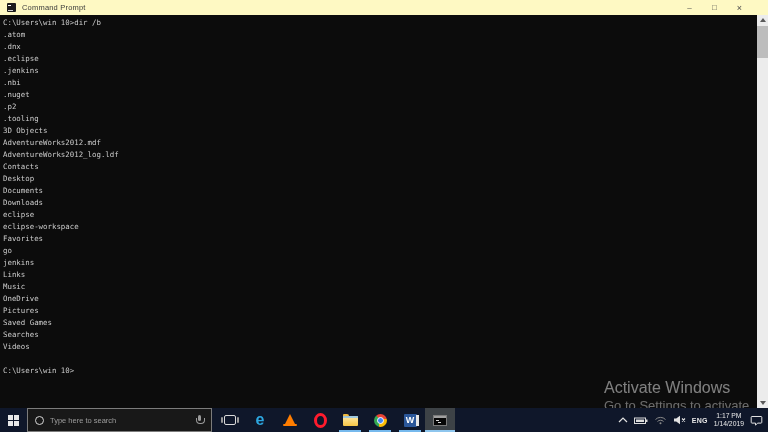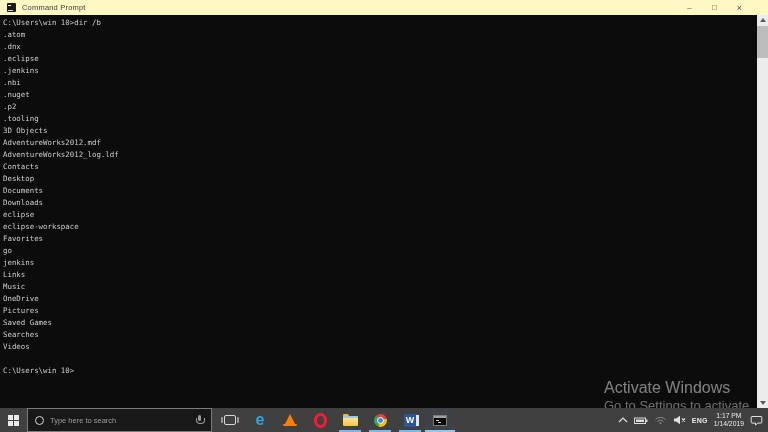--- a/index.html
+++ b/index.html
@@ -26,21 +26,21 @@
   .sb-arrow-up { position:absolute; top:3px; left:2.5px; width:0; height:0; border-left:3px solid transparent; border-right:3px solid transparent; border-bottom:4px solid #5a5a5a; }
   .sb-arrow-down { position:absolute; bottom:3px; left:2.5px; width:0; height:0; border-left:3px solid transparent; border-right:3px solid transparent; border-top:4px solid #5a5a5a; }
   .sb-thumb { position:absolute; top:11px; left:0; width:11px; height:32px; background:#bdbdbd; }
 
   
   .watermark { position:absolute; left:604px; top:364px; }
   .wm-title { font-size:16px; color:rgba(255,255,255,0.48); font-weight:400; }
   .wm-sub { margin-top:1px; font-size:13px; color:rgba(255,255,255,0.40); }
 
   
-  .taskbar { position:absolute; left:0; bottom:0; width:768px; height:24px; background:#404040; display:flex; align-items:stretch; }
+  .taskbar { position:absolute; left:0; bottom:0; width:768px; height:24px; background:#0f172a; display:flex; align-items:stretch; }
   .start-btn { width:27px; display:flex; align-items:center; justify-content:center; }
   .win-logo { width:11px; height:11px;
     background:
       linear-gradient(#e9e9e9,#e9e9e9) 0 0/5px 5px no-repeat,
       linear-gradient(#e9e9e9,#e9e9e9) 6px 0/5px 5px no-repeat,
       linear-gradient(#e9e9e9,#e9e9e9) 0 6px/5px 5px no-repeat,
       linear-gradient(#e9e9e9,#e9e9e9) 6px 6px/5px 5px no-repeat; }
   .search-box { width:185px; background:#181818; border:1px solid #7c7c7c; display:flex; align-items:center; }
   .cortana-ring { width:9px; height:9px; border:1.5px solid #d6d6d6; border-radius:50%; margin-left:7px; flex:0 0 auto; }
   .search-text { margin-left:6px; font-size:7.5px; color:#9c9c9c; flex:1; white-space:nowrap; overflow:hidden; }

